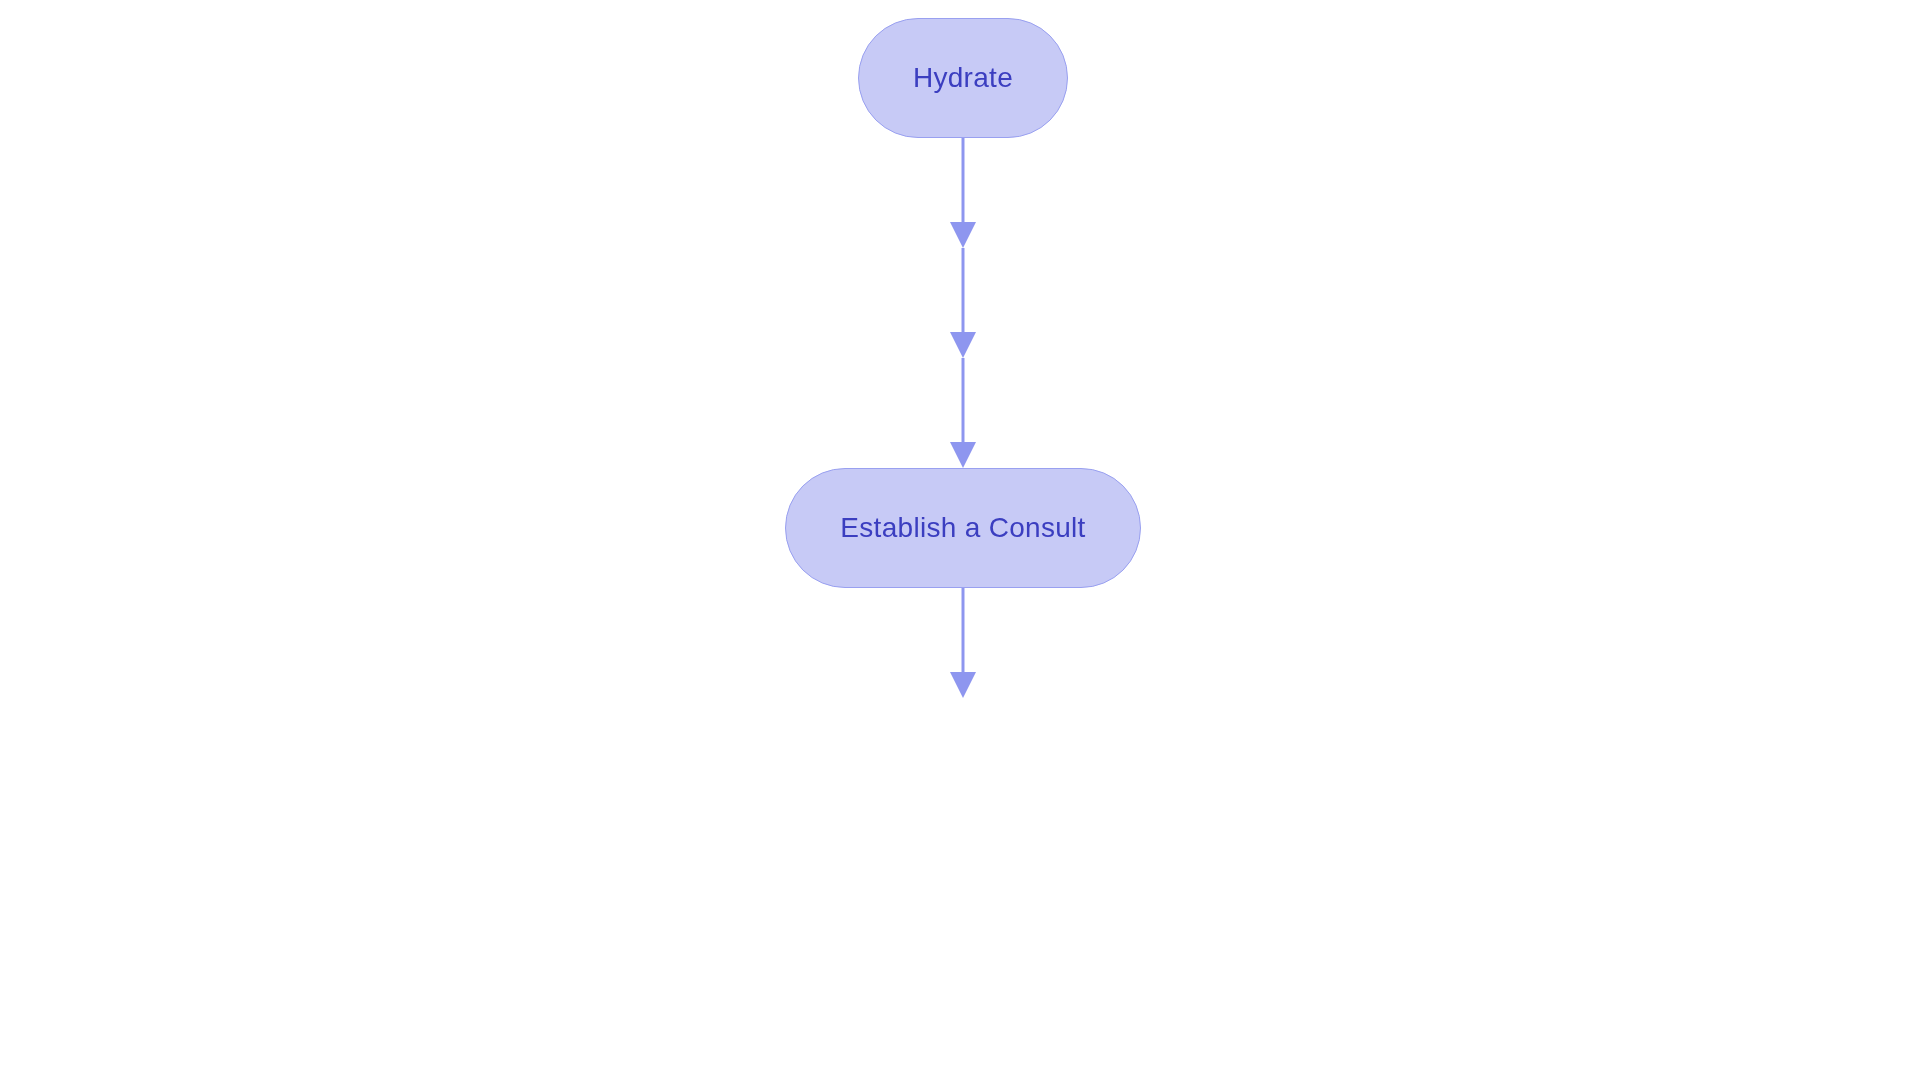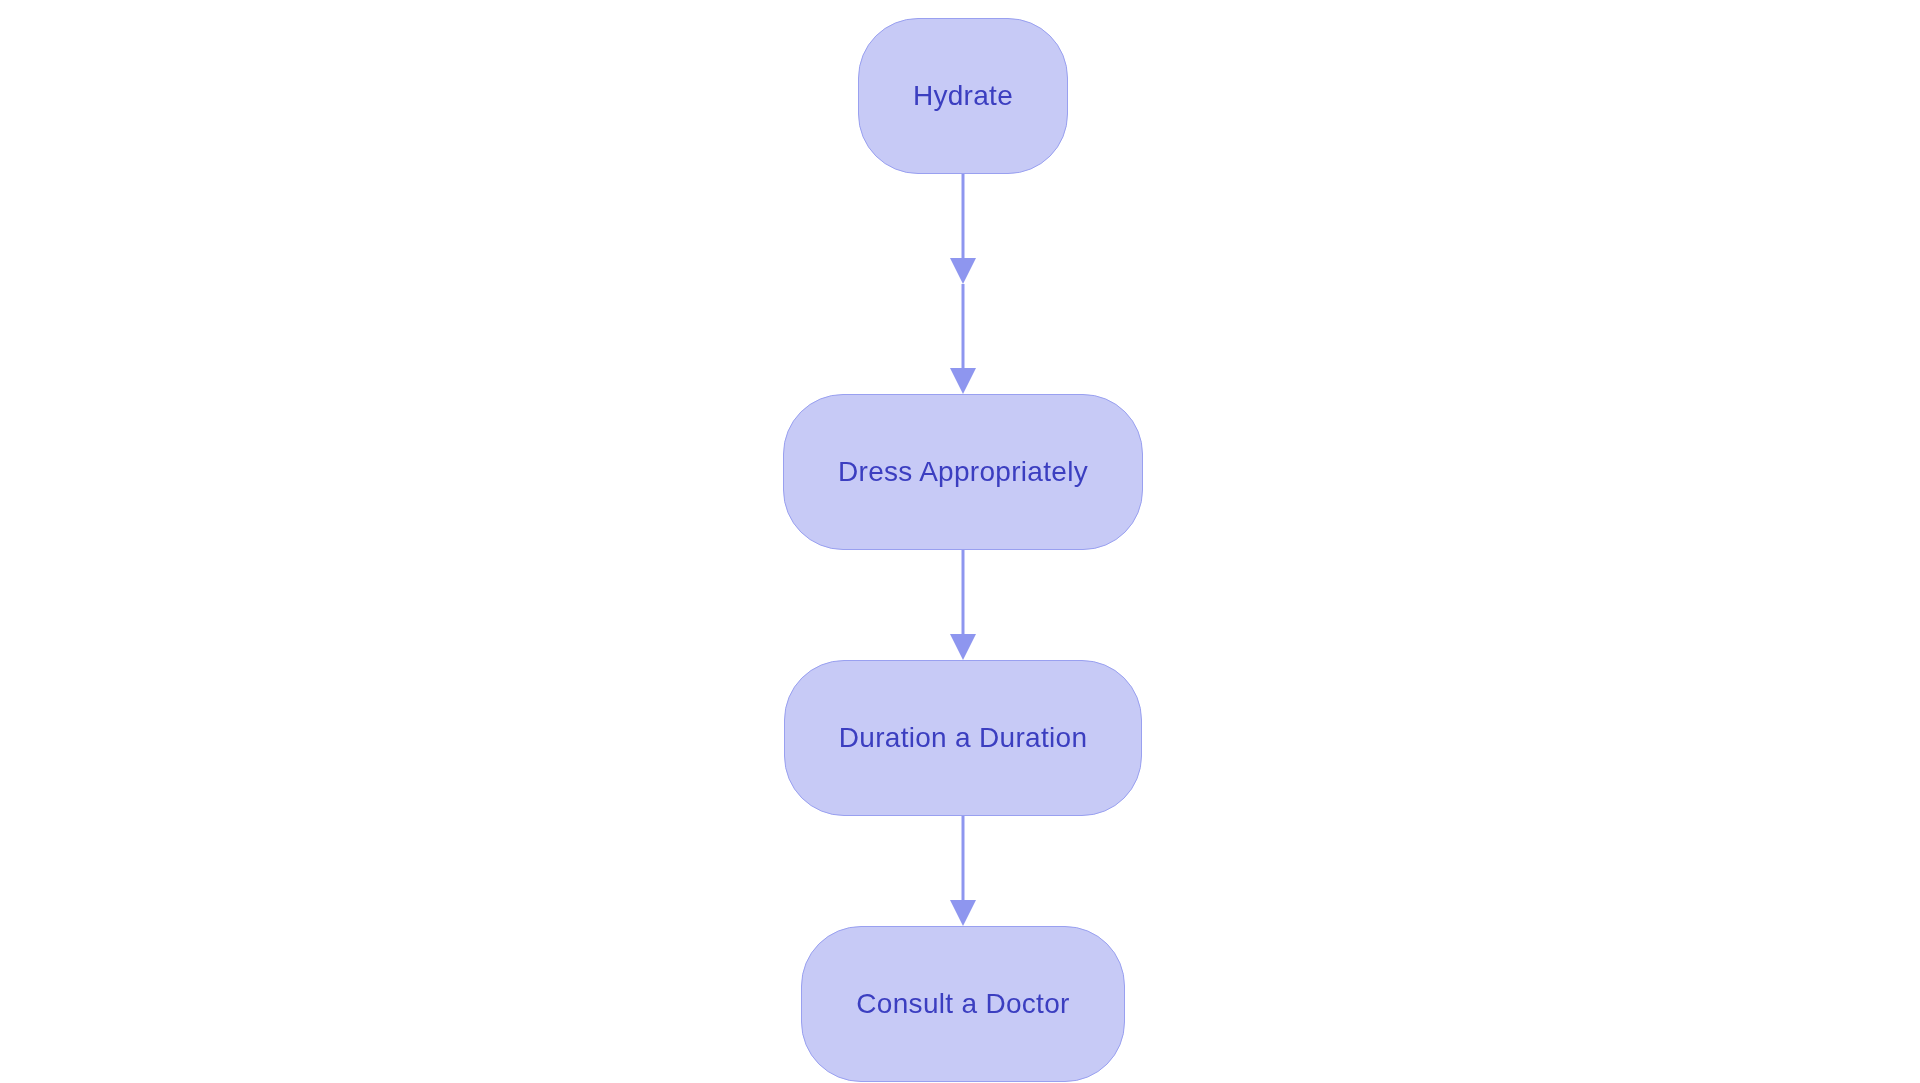--- a/index.html
+++ b/index.html
@@ -21,21 +21,21 @@
     position: relative;
     left: 3px;
     width: 1920px;
     height: 1083px;
     display: flex;
     flex-direction: column;
     align-items: center;
     padding-top: 18px;
   }
   .node {
-    height: 156px;
+    height: 120px;
     min-width: 196px;
     padding: 0 54px;
     background: var(--node-fill);
     border: 1.5px solid var(--node-border);
     border-radius: 60px;
     display: flex;
     align-items: center;
     justify-content: center;
     white-space: nowrap;
     flex: 0 0 auto;
@@ -68,35 +68,29 @@
     <line x1="15" y1="0" x2="15" y2="86"></line>
     <polygon points="2,84 28,84 15,110"></polygon>
   </svg>
 
 
   <svg class="arrow" viewBox="0 0 30 110">
     <line x1="15" y1="0" x2="15" y2="86"></line>
     <polygon points="2,84 28,84 15,110"></polygon>
   </svg>
 
+
+  <svg class="arrow" viewBox="0 0 30 110">
+    <line x1="15" y1="0" x2="15" y2="86"></line>
+    <polygon points="2,84 28,84 15,110"></polygon>
+  </svg>
+
   <div class="node">
-    <span>Dress Appropriately</span>
+    <span>Establish a Consult</span>
   </div>
 
   <svg class="arrow" viewBox="0 0 30 110">
     <line x1="15" y1="0" x2="15" y2="86"></line>
     <polygon points="2,84 28,84 15,110"></polygon>
   </svg>
 
-  <div class="node">
-    <span>Duration a Duration</span>
-  </div>
-
-  <svg class="arrow" viewBox="0 0 30 110">
-    <line x1="15" y1="0" x2="15" y2="86"></line>
-    <polygon points="2,84 28,84 15,110"></polygon>
-  </svg>
-
-  <div class="node">
-    <span>Consult a Doctor</span>
-  </div>
 
 </div>
 
 </body></html>

